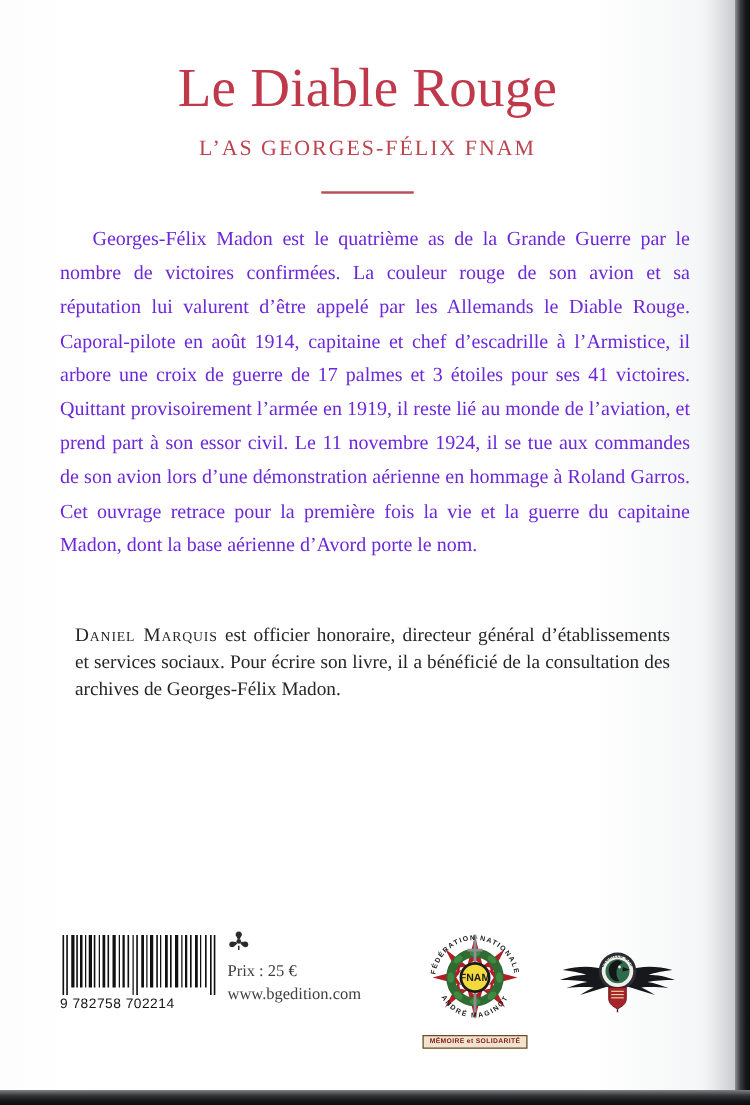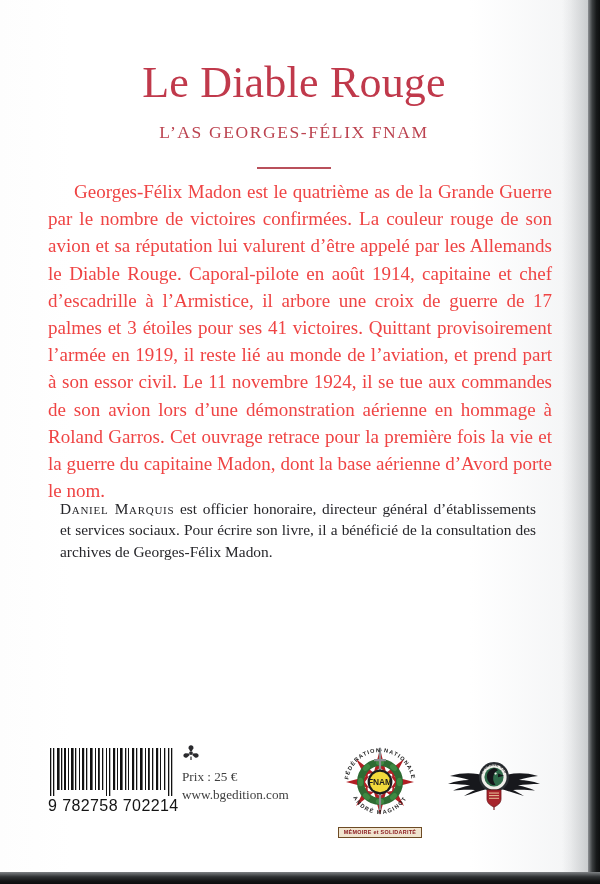--- a/index.html
+++ b/index.html
@@ -60,21 +60,21 @@
     position: absolute;
     left: 0; top: 44px;
     width: 588px;
     text-align: center;
   }
   .book-title {
     font-size: 44px;
     line-height: 1.04;
     font-weight: normal;
     letter-spacing: 0.2px;
-    margin: 16px;
+    margin: 4px;
   }
   .book-subtitle {
     margin: 14px 0 0 0;
     font-size: 17.5px;
     letter-spacing: 1.6px;
     font-weight: normal;
   }
   .rule {
     width: 74px;
     height: 2px;
@@ -82,23 +82,23 @@
     border: 0;
     background: #b9505b;
   }
 
   
   .blurb {
     position: absolute;
     left: 48px;
     top: 178px;
     width: 504px;
-    font-size: 19px;
+    font-size: 16px;
     line-height: 27.2px;
-    color: #ef4444;
+    color: #6d28d9;
     text-align: justify;
     text-justify: inter-word;
     hyphens: manual;
   }
   .blurb p {
     margin: 0;
     text-indent: 26px;
   }
 
   .bio {
@@ -133,21 +133,21 @@
     top: 6px;
     width: 128px;
   }
   .barcode {
     width: 128px;
     height: 48px;
     display: block;
   }
   .barcode-digits {
     margin-top: 1px;
-    font-size: 16px;
+    font-size: 11px;
     letter-spacing: 0.4px;
     color: #141414;
     font-family: "Liberation Sans", sans-serif;
     white-space: nowrap;
   }
 
   .imprint {
     position: absolute;
     left: 182px;
     top: 2px;

